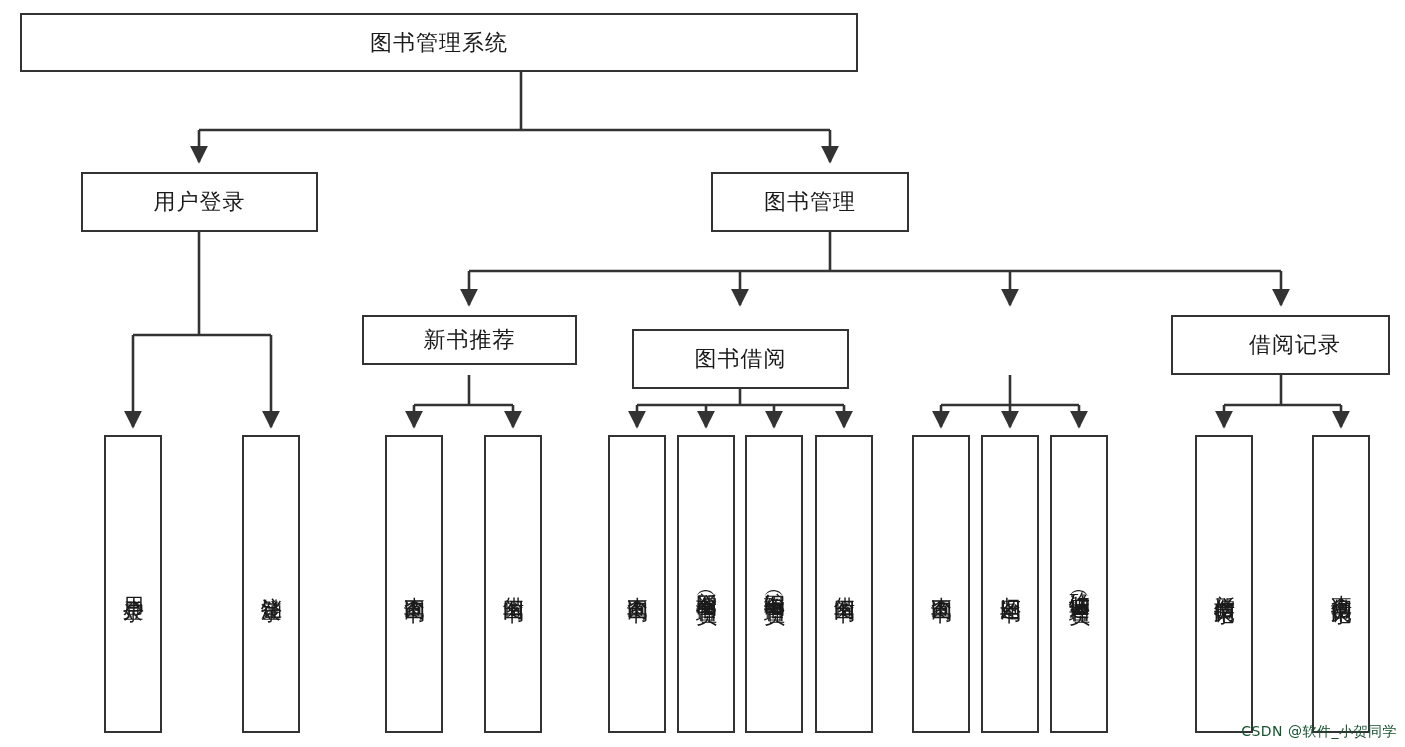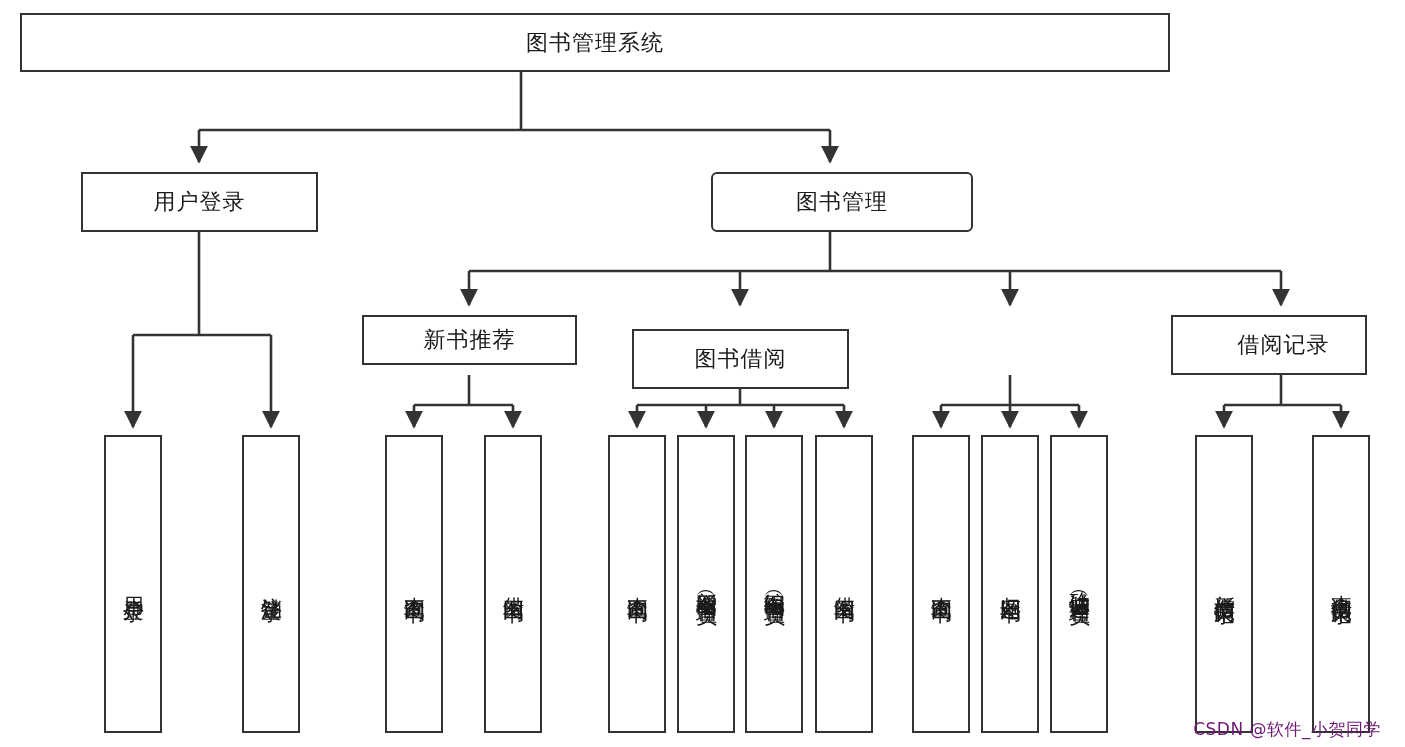--- a/index.html
+++ b/index.html
@@ -56,24 +56,24 @@
     writing-mode: vertical-rl;
     text-orientation: upright;
     font-size: 21px;
     line-height: 1.18;
     letter-spacing: 2px;
     max-height: 270px;
     white-space: nowrap;
   }
   #watermark {
     position: absolute;
-    right: 24px;
+    right: 8px;
     bottom: 6px;
-    font-size: 17px;
-    color: #701a75;
+    font-size: 14px;
+    color: #14532d;
     white-space: nowrap;
     letter-spacing: 0.5px;
   }
 </style>
 </head>
 <body>
 
 <div id="canvas">
 
   <svg class="wires" viewBox="0 0 1405 747" xmlns="http://www.w3.org/2000/svg">
@@ -119,42 +119,42 @@
       <path d="M 1010 405 L 1010 427" marker-end="url(#arrow)"></path>
       <path d="M 1079 405 L 1079 427" marker-end="url(#arrow)"></path>
 
       <path d="M 1281 375 L 1281 405"></path>
       <path d="M 1224 405 L 1341 405"></path>
       <path d="M 1224 405 L 1224 427" marker-end="url(#arrow)"></path>
       <path d="M 1341 405 L 1341 427" marker-end="url(#arrow)"></path>
     </g>
   </svg>
 
-  <div class="node horiz" style="left:20px; top:13px; width:1150px; height:59px;">
+  <div class="node horiz" style="left:20px; top:13px; width:838px; height:59px;">
     <span class="label">图书管理系统</span>
   </div>
 
   <div class="node horiz" style="left:81px; top:172px; width:237px; height:60px;">
     <span class="label">用户登录</span>
   </div>
 
-  <div class="node horiz" style="left:711px; top:172px; width:262px; height:60px;border-radius:6px;">
+  <div class="node horiz" style="left:711px; top:172px; width:198px; height:60px;">
     <span class="label">图书管理</span>
   </div>
 
   <div class="node horiz" style="left:362px; top:315px; width:215px; height:50px;">
     <span class="label">新书推荐</span>
   </div>
 
   <div class="node horiz" style="left:632px; top:329px; width:217px; height:60px;">
     <span class="label">图书借阅</span>
   </div>
 
 
-  <div class="node horiz" style="left:1171px; top:315px; width:196px; height:60px;padding-left:29px;">
+  <div class="node horiz" style="left:1171px; top:315px; width:219px; height:60px;padding-left:29px;">
     <span class="label">借阅记录</span>
   </div>
 
   <div class="node vert" style="left:104px; top:435px; width:58px; height:298px;">
     <span class="label">用户登录</span>
   </div>
 
   <div class="node vert" style="left:242px; top:435px; width:58px; height:298px;">
     <span class="label">注销登录</span>
   </div>

